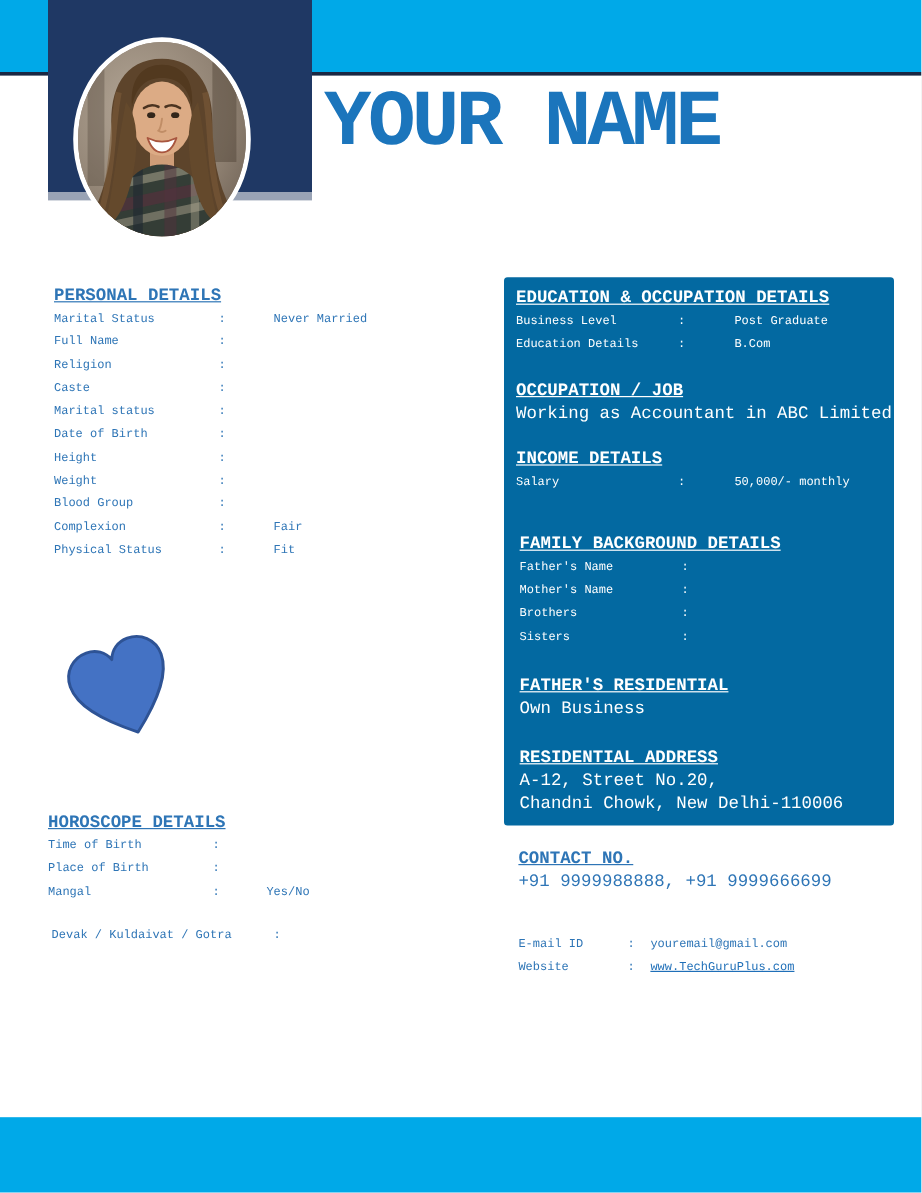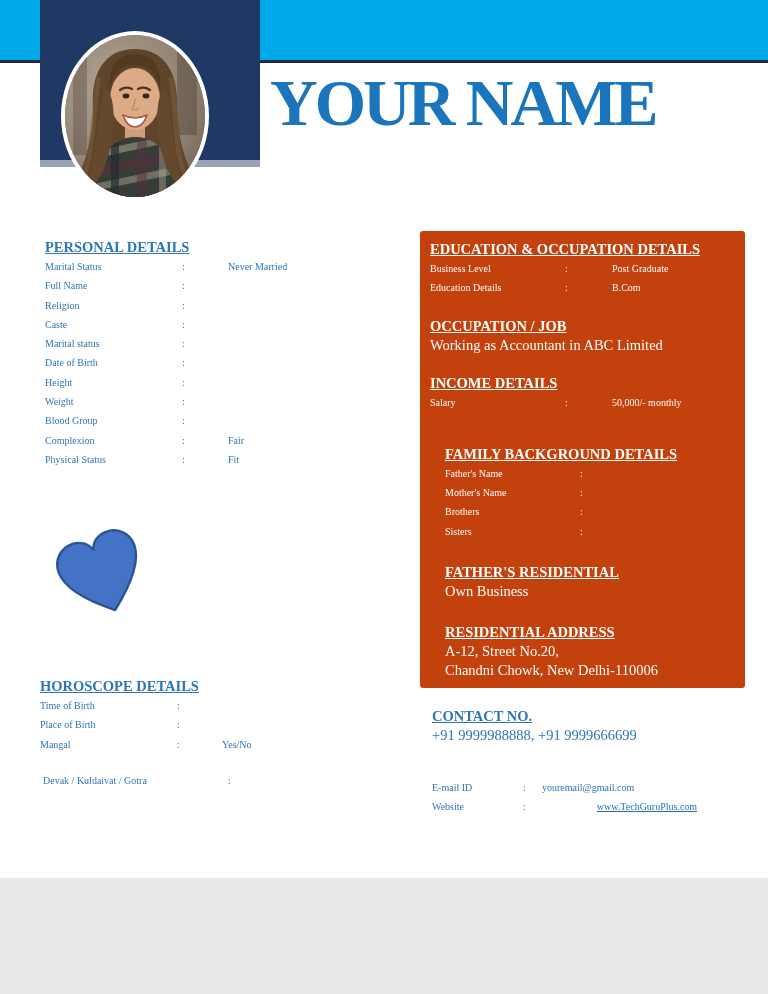--- a/index.html
+++ b/index.html
@@ -1,19 +1,19 @@
 <!DOCTYPE html>
 <html><head>
 <meta charset="utf-8">
 <style>
   html,body { margin:0; padding:0; background:#e9e9e9; }
   .page {
-    position:relative; width:768px; height:878px; margin:0 auto;
+    position:relative; width:768px; height:994px; margin:0 auto;
     background:#ffffff; overflow:hidden;
-    font-family:Liberation Serif, serif;
+    font-family:Liberation Mono, monospace;
   }
   
   .top-band { position:absolute; left:0; top:0; width:768px; height:60px; background:#00A9E8; }
   .top-band-line { position:absolute; left:0; top:60px; width:768px; height:3px; background:#1A2742; }
   .navy-rect { position:absolute; left:40px; top:0; width:220px; height:160px; background:#1F3864; }
   .navy-rect-shadow { position:absolute; left:40px; top:160px; width:220px; height:7px; background:#99A3B5; }
   .photo {
     position:absolute; left:61px; top:31px; width:148px; height:170px;
     border-radius:50%; border:4px solid #ffffff; overflow:hidden;
     box-sizing:border-box; background:#8a7d6f;
@@ -40,37 +40,37 @@
   .personal { position:absolute; left:45px; top:238px; width:370px; }
   .heart { position:absolute; left:54px; top:528px; width:96px; height:92px; transform:rotate(-20deg); }
   .horoscope { position:absolute; left:40px; top:677px; width:370px; }
   .horoscope .drow .col { width:45px; }
   .devak { position:absolute; left:43px; top:771px; width:370px; }
   .devak .lbl { width:185px; }
   .devak .col { width:40px; }
   
   .blue-box {
     position:absolute; left:420px; top:231px; width:325px; height:457px;
-    background:#c2410c; border-radius:3px; box-sizing:border-box;
+    background:#0369a1; border-radius:3px; box-sizing:border-box;
     padding:9px 10px 0 10px; color:#ffffff;
   }
   .blue-box .drow { color:#ffffff; }
   .blue-box .drow .lbl { width:135px; }
   .blue-box .drow .col { width:47px; }
   .blue-box .plain { color:#ffffff; }
-  .indent3 { margin-left:15px; }
+  .indent3 { margin-left:3px; }
   .mt19 { margin-top:19px; }
   .mt22 { margin-top:22px; }
   .mt33 { margin-top:33px; }
   
   .contact-head { position:absolute; left:432px; top:707px; width:320px; }
   .contact-rows { position:absolute; left:432px; top:778px; width:320px; }
   .contact-rows .drow .lbl { width:91px; }
   .contact-rows .drow .col { width:19px; }
-  .link { color:#1F6FB8; text-decoration:underline;text-align:center; }
+  .link { color:#1F6FB8; text-decoration:underline; }
   
   .bottom-band { position:absolute; left:0; top:931px; width:768px; height:63px; background:#00A9E8; }
 </style>
 </head>
 <body>
 
 <div class="page">
 
   <div class="top-band"></div>
   <div class="top-band-line"></div>

